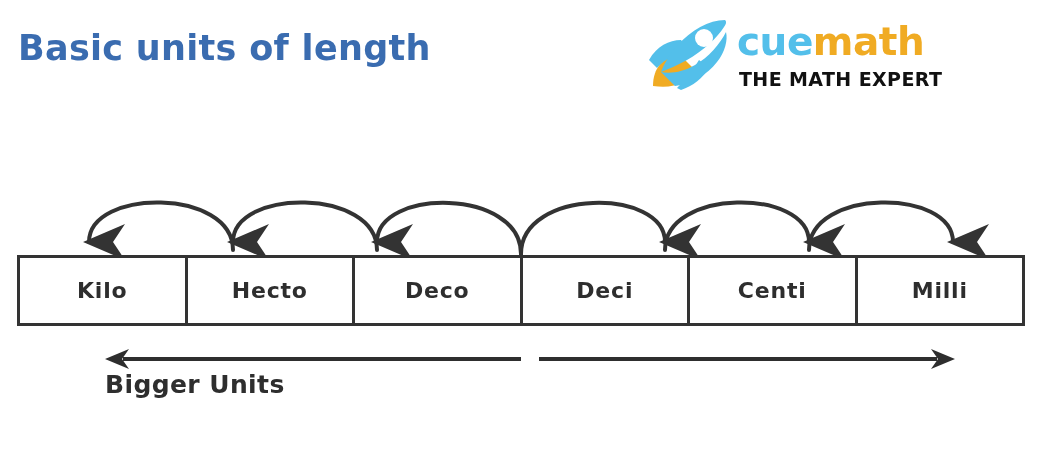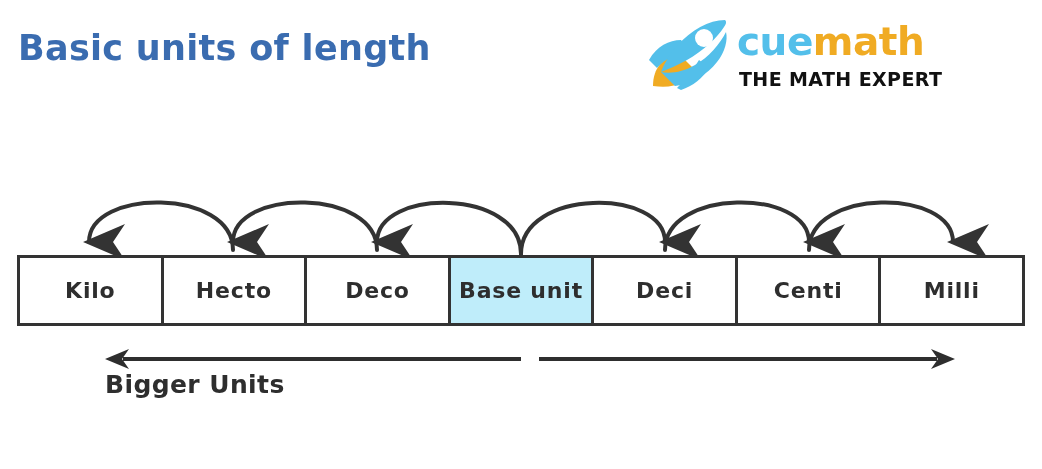--- a/index.html
+++ b/index.html
@@ -198,21 +198,20 @@
       <path d="M665 100 C665 38, 809 38, 809 92" fill="none" stroke="#333333" stroke-width="4" stroke-linecap="round" marker-end="url(#arrowhead-down)"></path>
 
       <path d="M809 100 C809 38, 953 38, 953 92" fill="none" stroke="#333333" stroke-width="4" stroke-linecap="round" marker-end="url(#arrowhead-down)"></path>
     </svg>
   </div>
 
   <div id="unit-table">
     <div class="unit-cell">Kilo</div>
     <div class="unit-cell">Hecto</div>
     <div class="unit-cell">Deco</div>
-    <div class="unit-cell base">Base unit</div>
     <div class="unit-cell">Deci</div>
     <div class="unit-cell">Centi</div>
     <div class="unit-cell">Milli</div>
   </div>
 
   <div id="direction-row">
 
     <div class="direction-group" id="direction-bigger">
       <div class="direction-arrow">
         <svg viewBox="0 0 418 22" width="418" height="22" aria-hidden="true">

